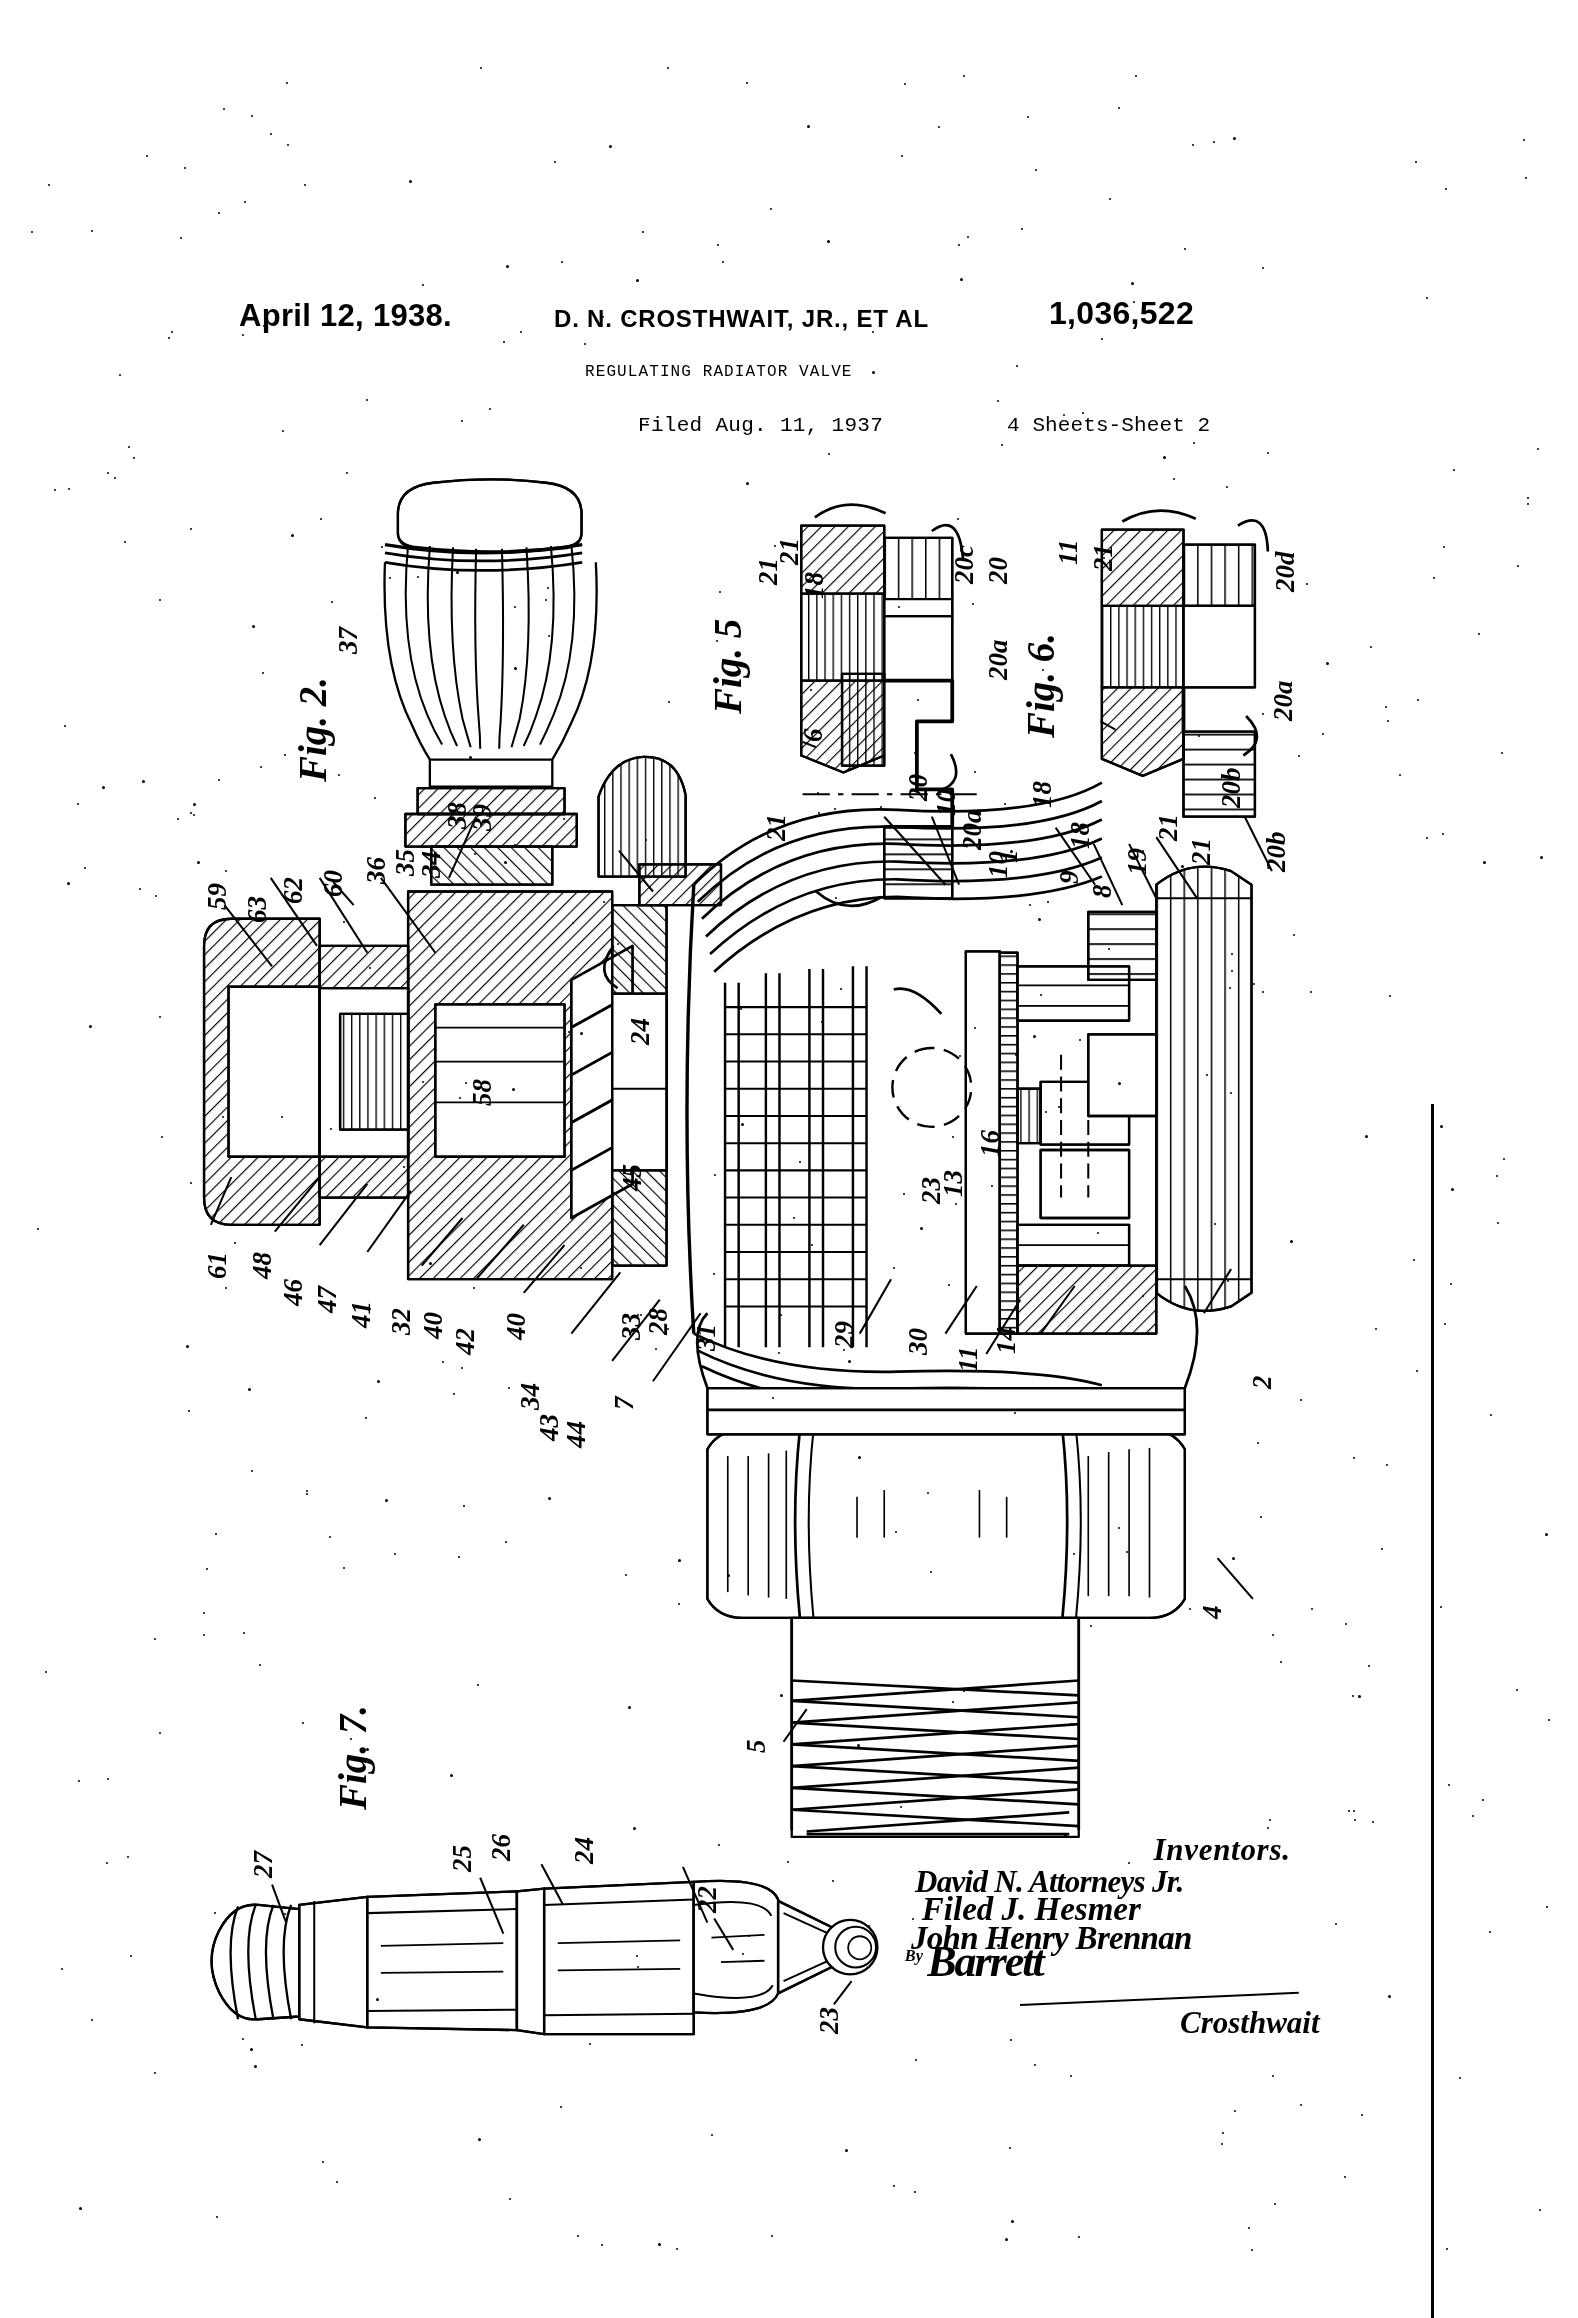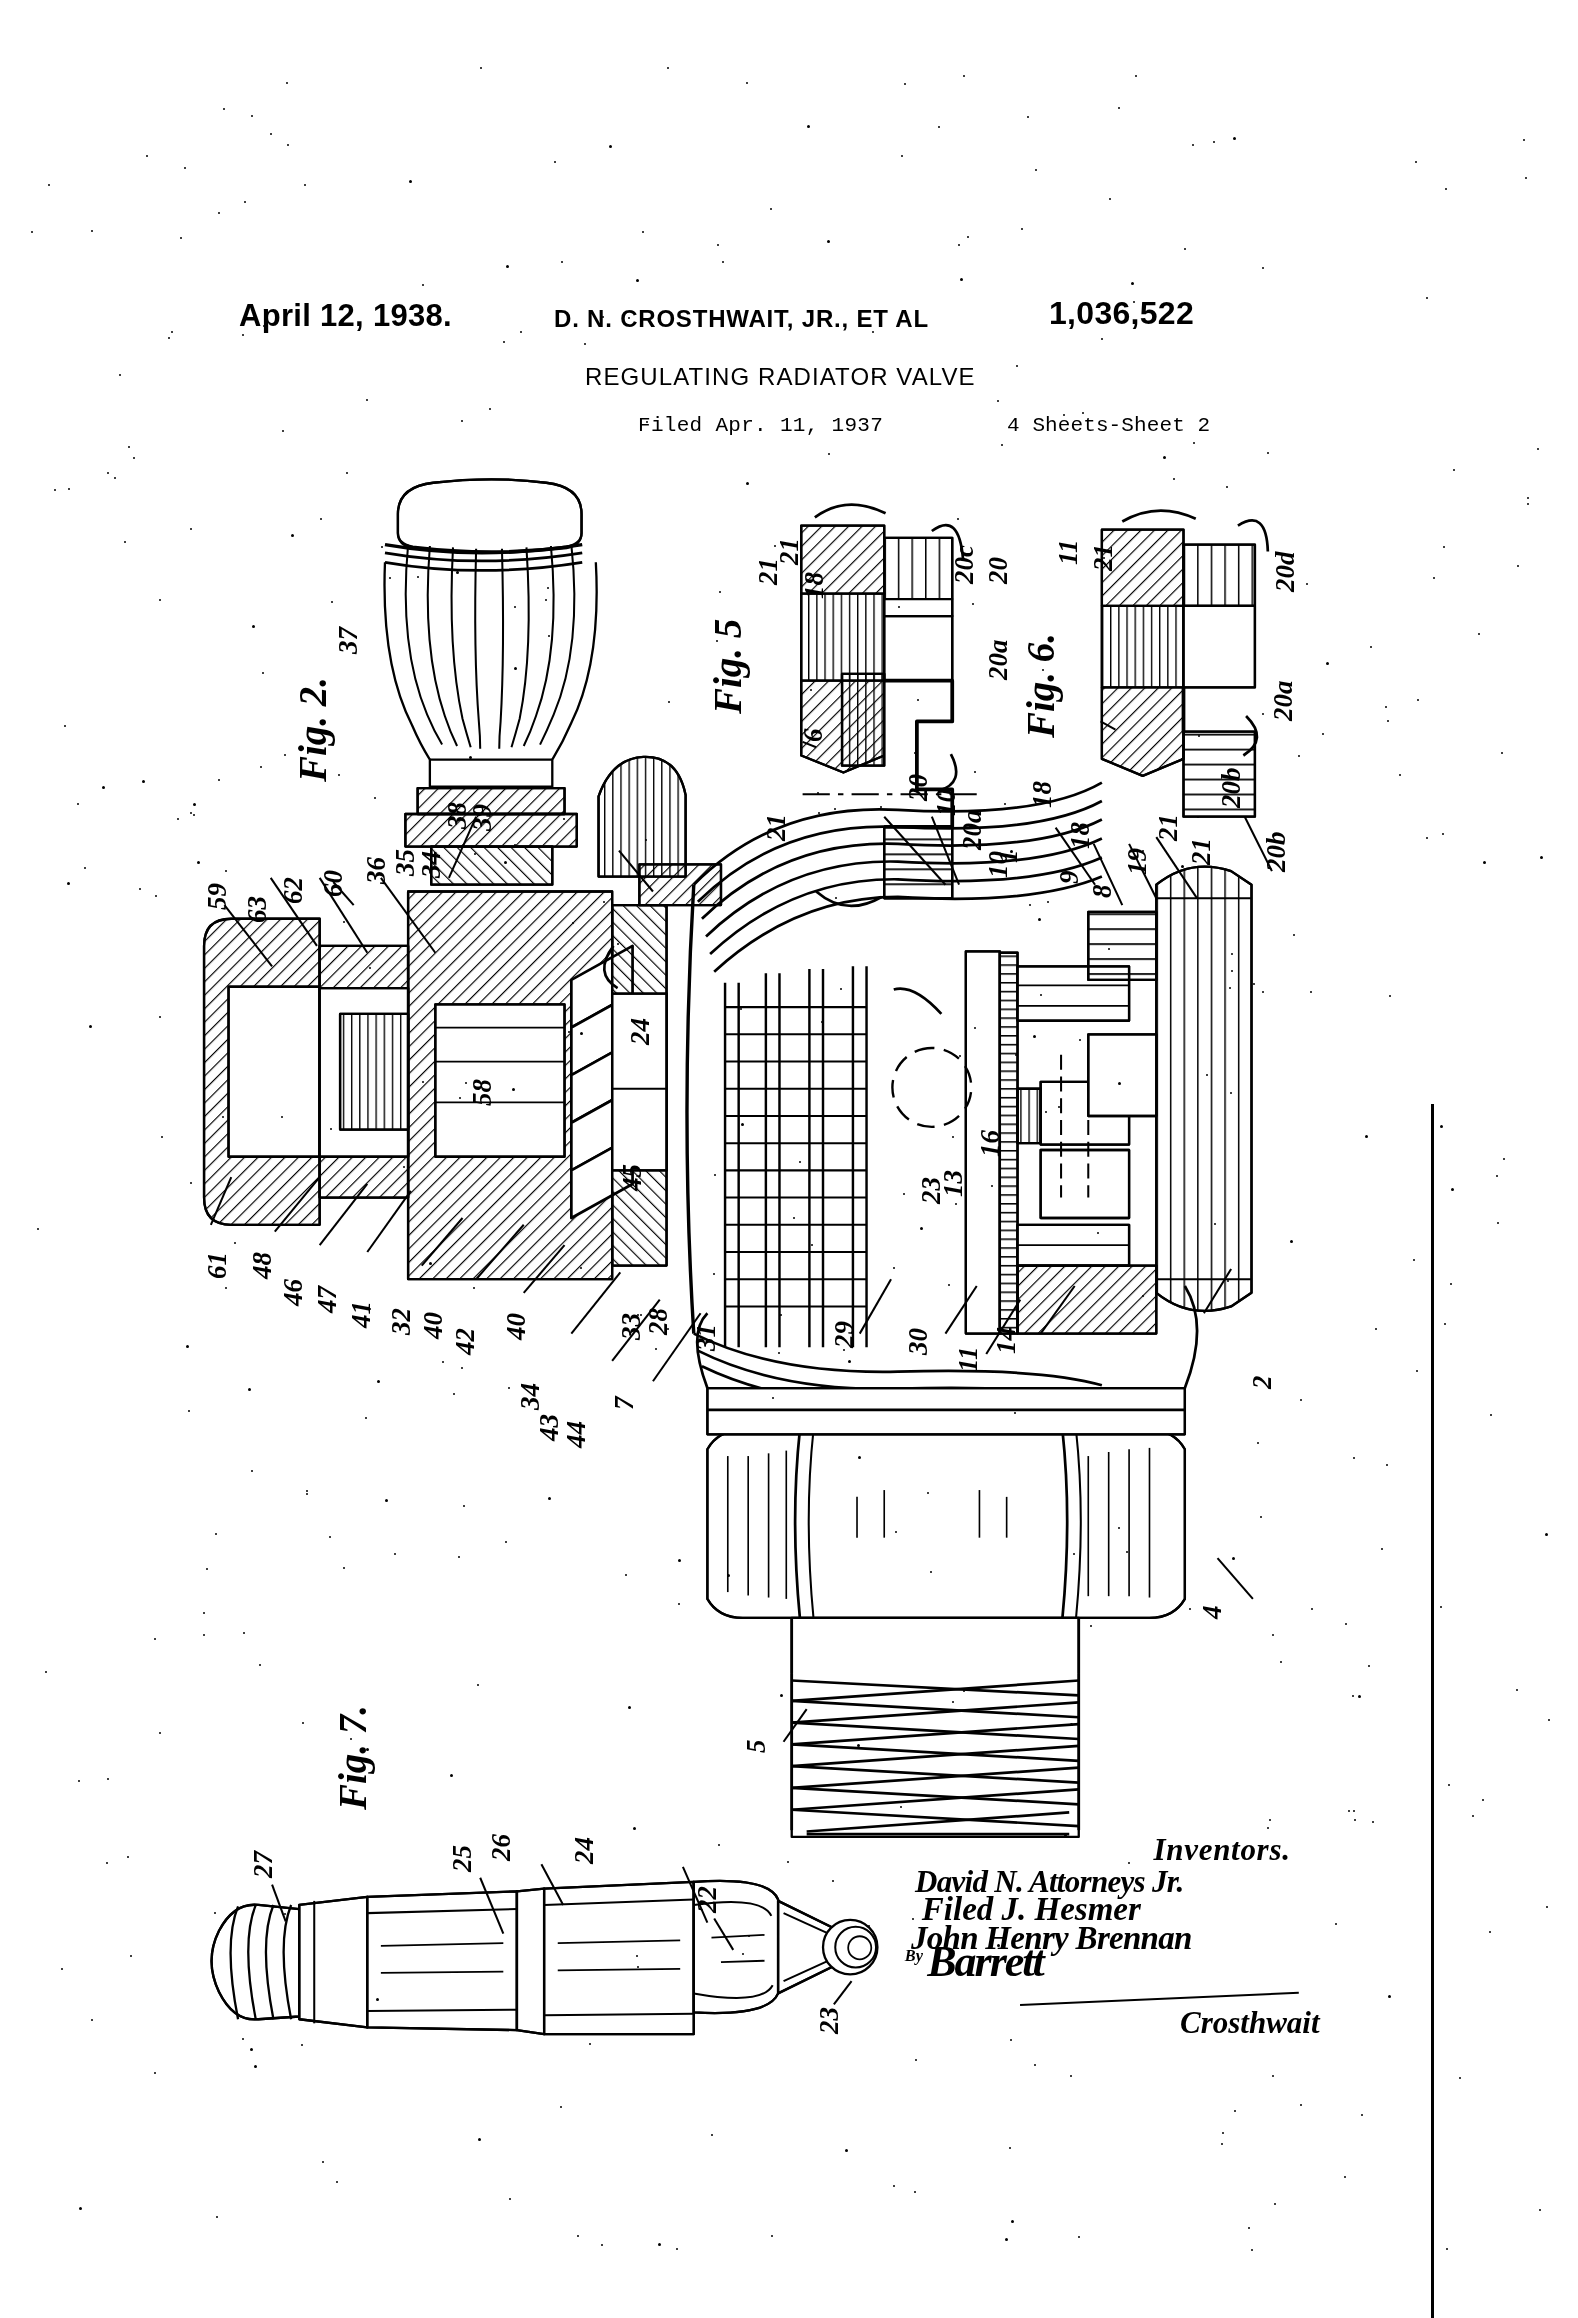--- a/index.html
+++ b/index.html
@@ -11,22 +11,22 @@
   #sheet{position:absolute;left:0;top:0;width:1578px;height:2319px;background:#fff;}
 
   
   .hdr{position:absolute;white-space:nowrap;}
   #hdr-date{left:239px;top:298px;font-family:"Liberation Sans",sans-serif;
             font-weight:bold;font-size:31px;letter-spacing:0.3px;}
   #hdr-inventors{left:554px;top:305px;font-family:"Liberation Sans",sans-serif;
             font-weight:bold;font-size:24px;letter-spacing:0.8px;}
   #hdr-patnum{left:1049px;top:295px;font-family:"Liberation Sans",sans-serif;
             font-weight:bold;font-size:32px;letter-spacing:0.3px;}
-  #hdr-title{left:585px;top:363px;font-family:Liberation Sans, sans-serif;
-            font-size:24px;letter-spacing:1.1px;}
+  #hdr-title{left:585px;top:363px;font-family:Liberation Mono, monospace;
+            font-size:16px;letter-spacing:1.1px;}
   #hdr-filed{left:638px;top:414px;font-family:"Liberation Mono",monospace;
             font-size:21px;letter-spacing:0.3px;}
   #hdr-sheets{left:1007px;top:414px;font-family:"Liberation Mono",monospace;
             font-size:21px;letter-spacing:0.1px;}
 
   
   #art{position:absolute;left:0;top:0;width:1578px;height:2319px;}
 
   
   .ref{position:absolute;font-family:"Liberation Serif",serif;
@@ -63,21 +63,21 @@
 </style>
 </head>
 <body>
 
 <div id="sheet">
 
   <div class="hdr" id="hdr-date">April 12, 1938.</div>
   <div class="hdr" id="hdr-inventors">D. N. CROSTHWAIT, JR., ET AL</div>
   <div class="hdr" id="hdr-patnum">1,036,522</div>
   <div class="hdr" id="hdr-title">REGULATING RADIATOR VALVE</div>
-  <div class="hdr" id="hdr-filed">Filed Apr. 11, 1937</div>
+  <div class="hdr" id="hdr-filed">Filed Aug. 11, 1937</div>
   <div class="hdr" id="hdr-sheets">4 Sheets-Sheet 2</div>
 
   <svg id="art" viewBox="0 0 2320 3408" xmlns="http://www.w3.org/2000/svg">
     <defs>
 
       <pattern id="h45" width="14" height="14" patternUnits="userSpaceOnUse" patternTransform="rotate(45)">
         <line x1="0" y1="0" x2="0" y2="14" stroke="#000" stroke-width="3.4"></line>
       </pattern>
       <pattern id="h45b" width="14" height="14" patternUnits="userSpaceOnUse" patternTransform="rotate(-45)">
         <line x1="0" y1="0" x2="0" y2="14" stroke="#000" stroke-width="3.4"></line>

